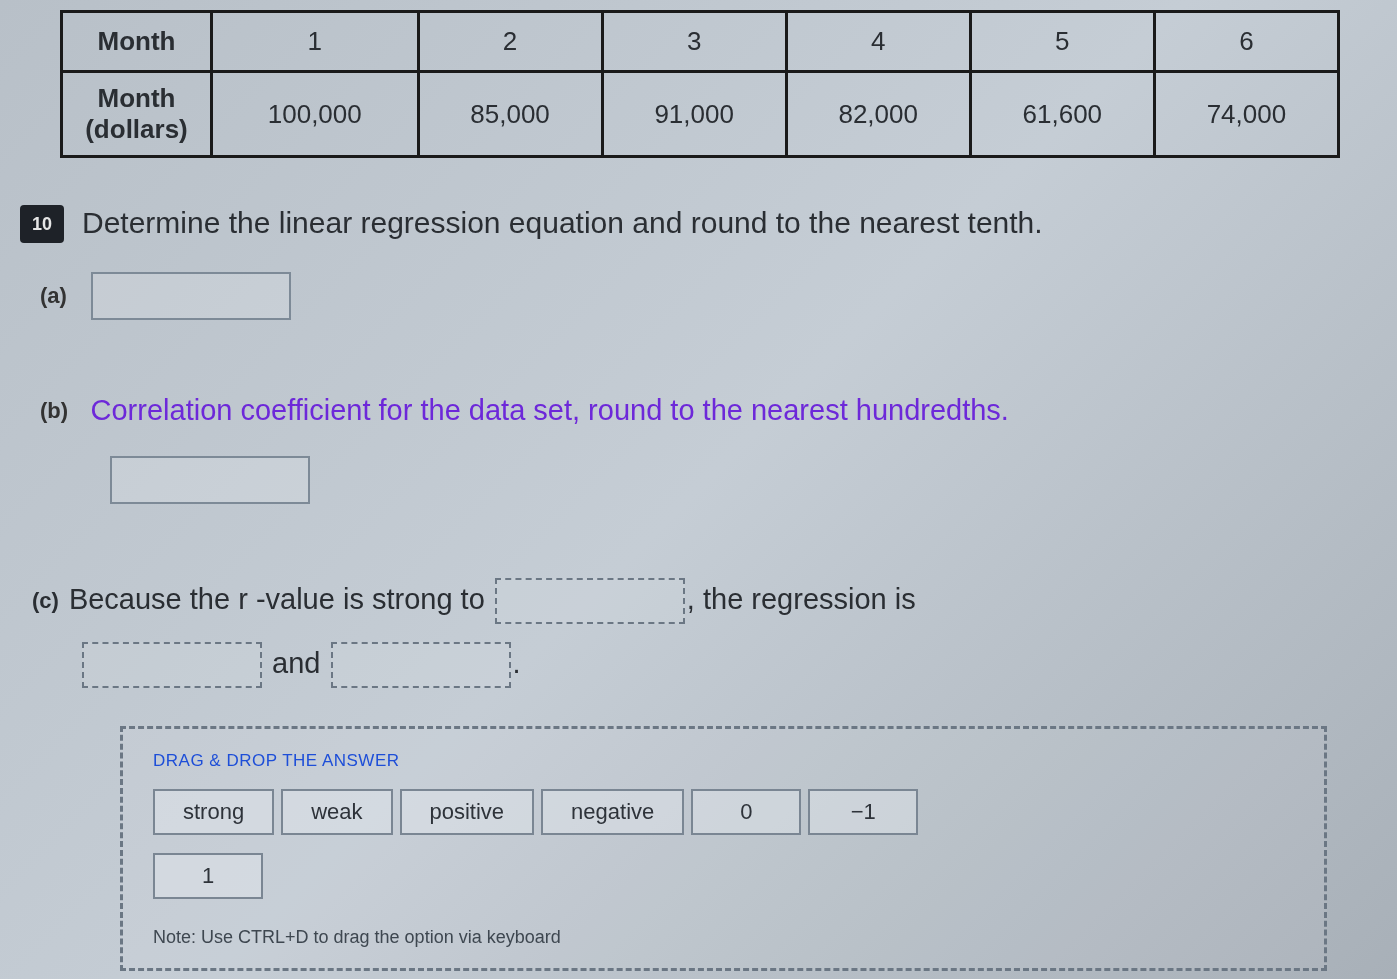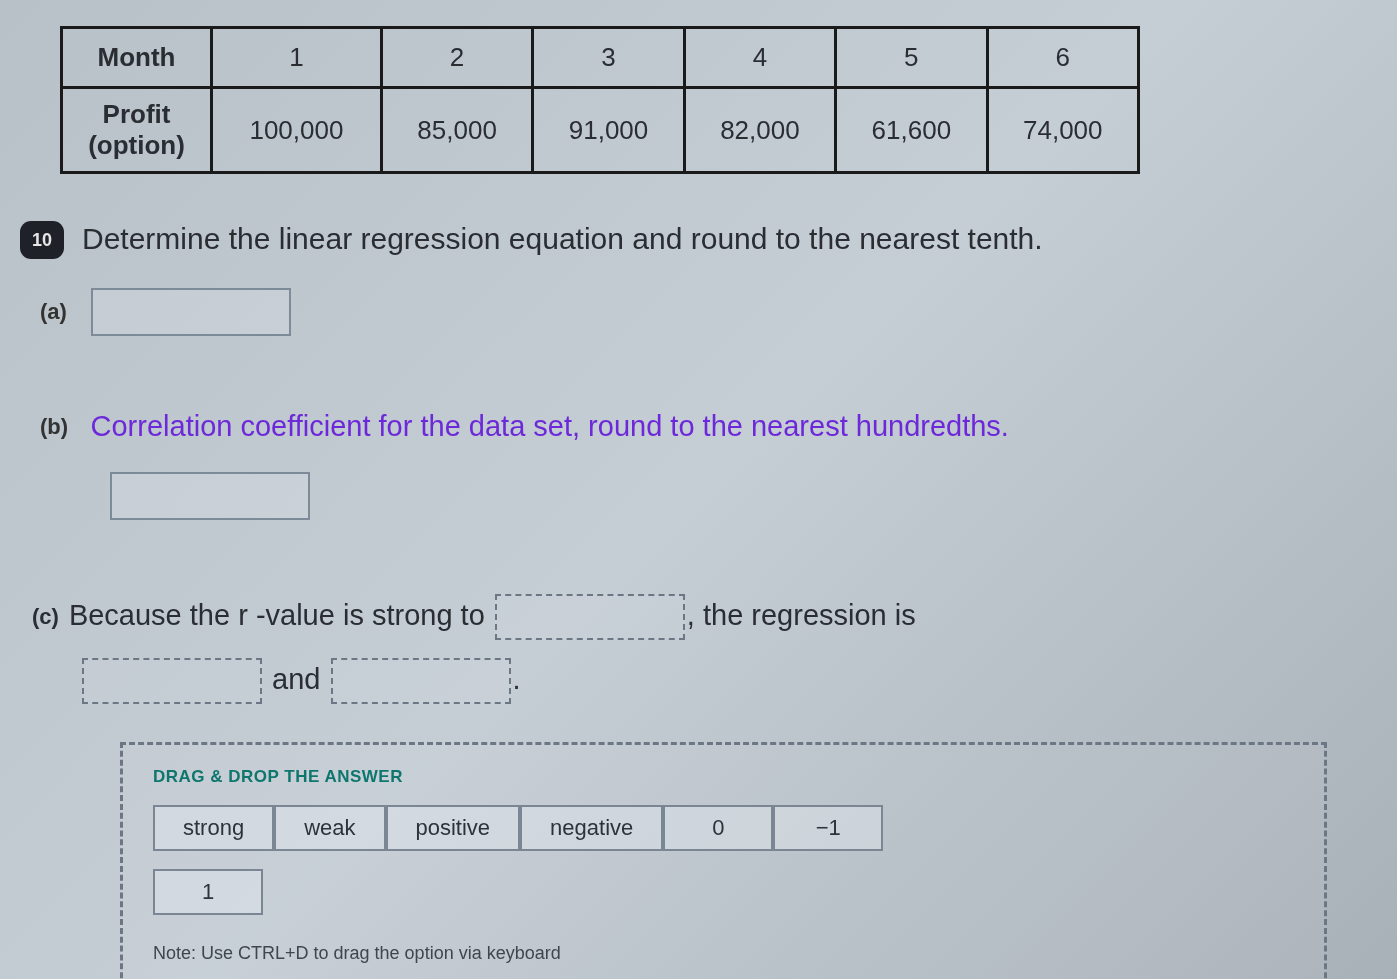--- a/index.html
+++ b/index.html
@@ -13,22 +13,22 @@
     color: #2a2e33;
     position: relative;
     overflow: hidden;
   }
   .page {
     padding: 10px 30px 30px 20px;
   }
   table.data {
     border-collapse: collapse;
     margin-left: 40px;
-    margin-top: 16px;
-    width: 1080px;
+    margin-top: 0;
+    width: 1280px;
   }
   table.data th, table.data td {
     border: 3px solid #1a1a1a;
     padding: 10px 18px;
     text-align: center;
     font-size: 26px;
     background: transparent;
     height: 60px;
   }
   table.data th {
@@ -47,21 +47,21 @@
   .q-badge {
     background: #1e2228;
     color: #e6e6e6;
     font-size: 18px;
     font-weight: bold;
     width: 44px;
     height: 38px;
     display: flex;
     align-items: center;
     justify-content: center;
-    border-radius: 11px;
+    border-radius: 4px;
     margin-top: 2px;
   }
   .q-text {
     font-size: 30px;
     color: #2a2e33;
     line-height: 1.3;
   }
   .sub {
     margin-left: 20px;
     margin-top: 25px;
@@ -117,29 +117,29 @@
     vertical-align: middle;
   }
   .drag-box {
     margin: 30px 40px 0 100px;
     border: 3px dashed #6b7784;
     padding: 22px 30px 20px 30px;
     background: rgba(255,255,255,0.05);
   }
   .drag-title {
     font-size: 17px;
-    font-weight: bold;
-    color: #0f766e;
+    font-weight: normal;
+    color: #1d4ed8;
     letter-spacing: 0.5px;
     margin-bottom: 18px;
   }
   .options {
     display: flex;
     flex-wrap: wrap;
-    gap: 0;
+    gap: 7px;
     margin-bottom: 18px;
   }
   .option {
     border: 2px solid #7a8693;
     background: rgba(230,235,240,0.4);
     padding: 8px 28px;
     font-size: 22px;
     color: #2e333a;
     min-width: 110px;
     text-align: center;
@@ -169,21 +169,21 @@
         <tr>
       <th>Month</th>
       <td>1</td>
       <td>2</td>
       <td>3</td>
       <td>4</td>
       <td>5</td>
       <td>6</td>
     </tr>
     <tr>
-      <th>Profit (option)</th>
+      <th>Month (dollars)</th>
       <td>100,000</td>
       <td>85,000</td>
       <td>91,000</td>
       <td>82,000</td>
       <td>61,600</td>
       <td>74,000</td>
     </tr>
   </tbody>
     </table>
 

